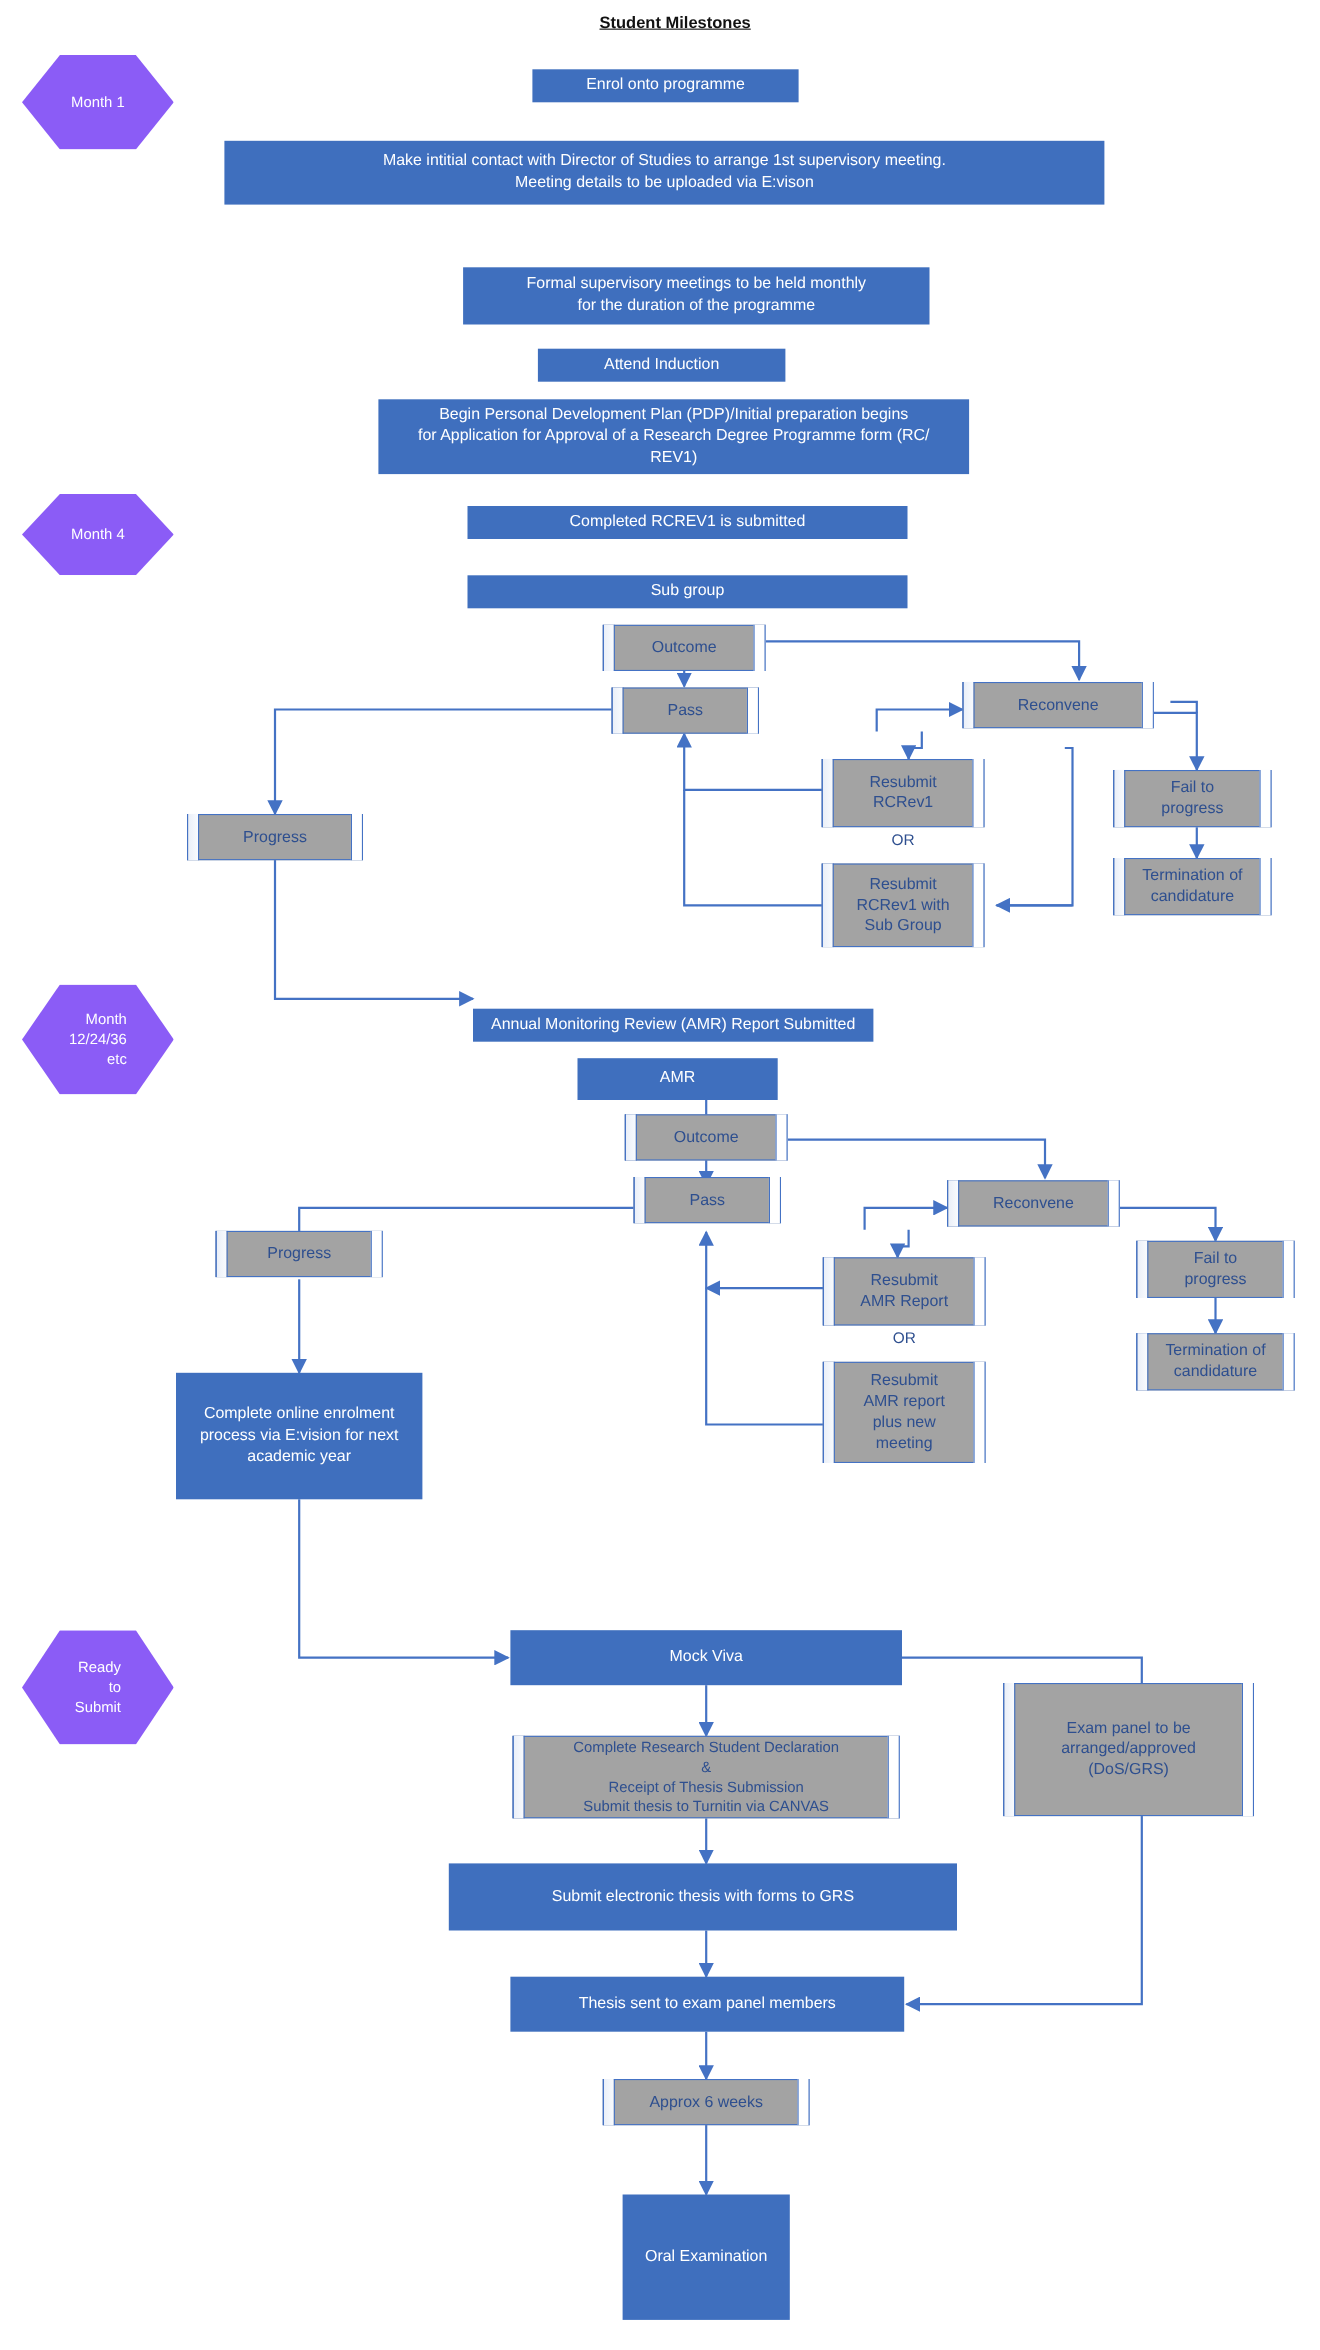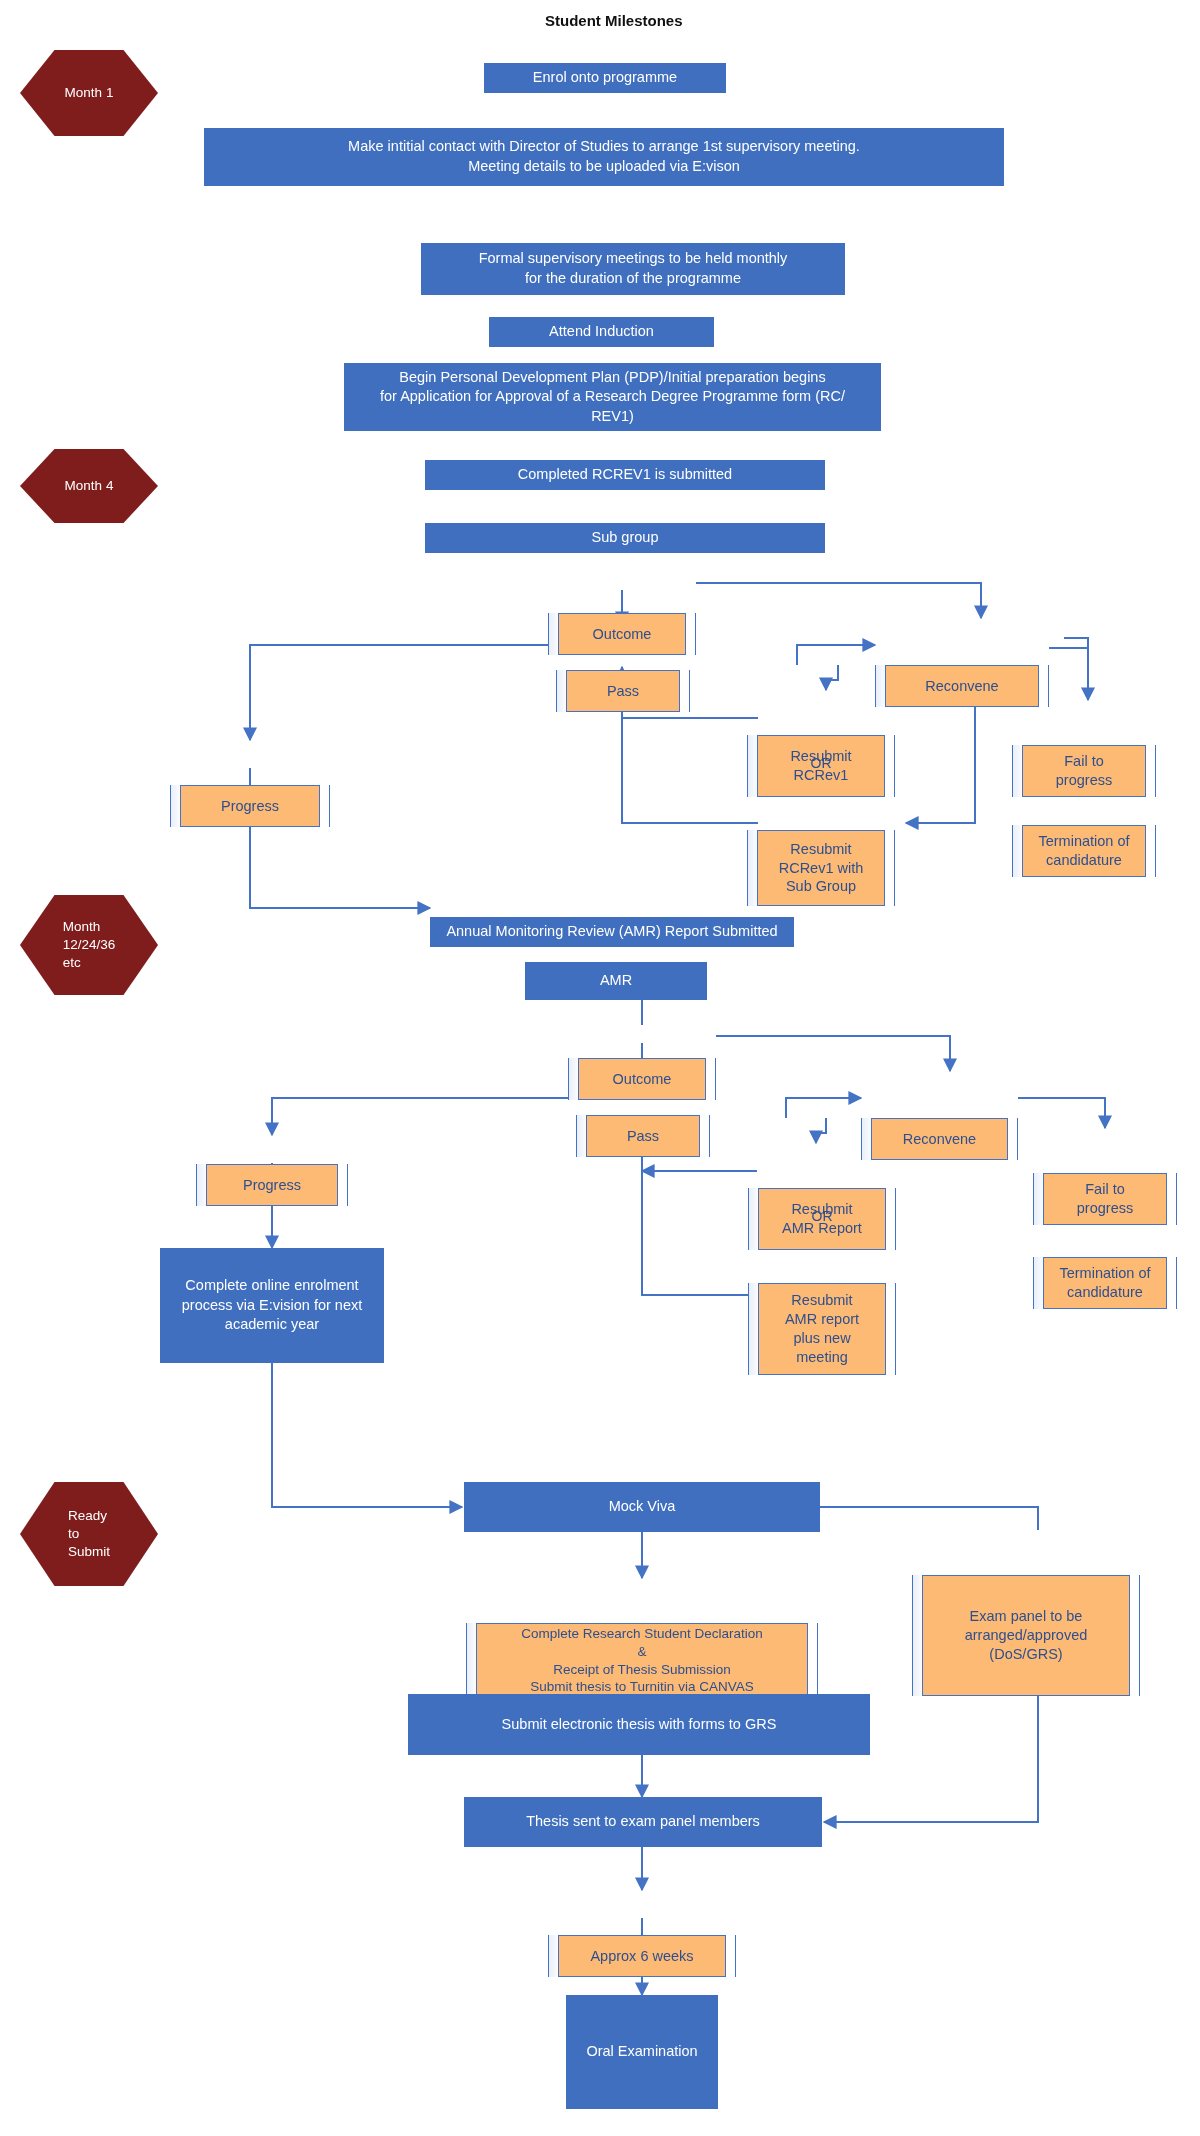--- a/index.html
+++ b/index.html
@@ -16,79 +16,79 @@
     height: 2136px;
     background: #ffffff;
     overflow: hidden;
   }
   
   .title {
     position: absolute;
     font-size: 15px;
     font-weight: bold;
     color: #111111;
+    text-decoration: underline;
     white-space: nowrap;
   }
   
   .solidbox {
     position: absolute;
     background: #3F6FBE;
     color: #ffffff;
     font-size: 14.5px;
     line-height: 1.35;
     display: flex;
     align-items: center;
     justify-content: center;
     text-align: center;
     box-sizing: border-box;
     padding: 3px 6px;
   }
   
   .procbox {
     position: absolute;
-    background: #fdba74;
+    background: #a3a3a3;
     border: 1.4px solid #4472C4;
     color: #2E4F8F;
     font-size: 14.5px;
     line-height: 1.3;
     display: flex;
     align-items: center;
     justify-content: center;
     text-align: center;
     box-sizing: border-box;
     padding: 20px 16px;
-    margin-top: 45px;
   }
   .procbox::before,
   .procbox::after {
     content: "";
     position: absolute;
     top: -1.4px;
     bottom: -1.4px;
     width: 11px;
     border-left: 1.4px solid #4472C4;
     border-right: 1.4px solid #4472C4;
     background: linear-gradient(to right,#EAEFF8,#F9FBFE);
     box-sizing: border-box;
   }
   .procbox::before { left: -1.4px; }
   .procbox::after  { right: -1.4px; background: #ffffff; }
   .procbox > span { position: relative; z-index: 2; }
 
   
   .hexagon {
     position: absolute;
-    background: #7f1d1d;
+    background: #8b5cf6;
     color: #ffffff;
     font-size: 13.5px;
     line-height: 1.35;
     display: flex;
     align-items: center;
     justify-content: center;
-    text-align: left;
+    text-align: right;
     clip-path: polygon(25% 0%, 75% 0%, 100% 50%, 75% 100%, 25% 100%, 0% 50%);
     box-sizing: border-box;
     padding: 0 6px;
   }
   
   .plainlabel {
     position: absolute;
     color: #2E4F8F;
     font-size: 14px;
     text-align: center;

